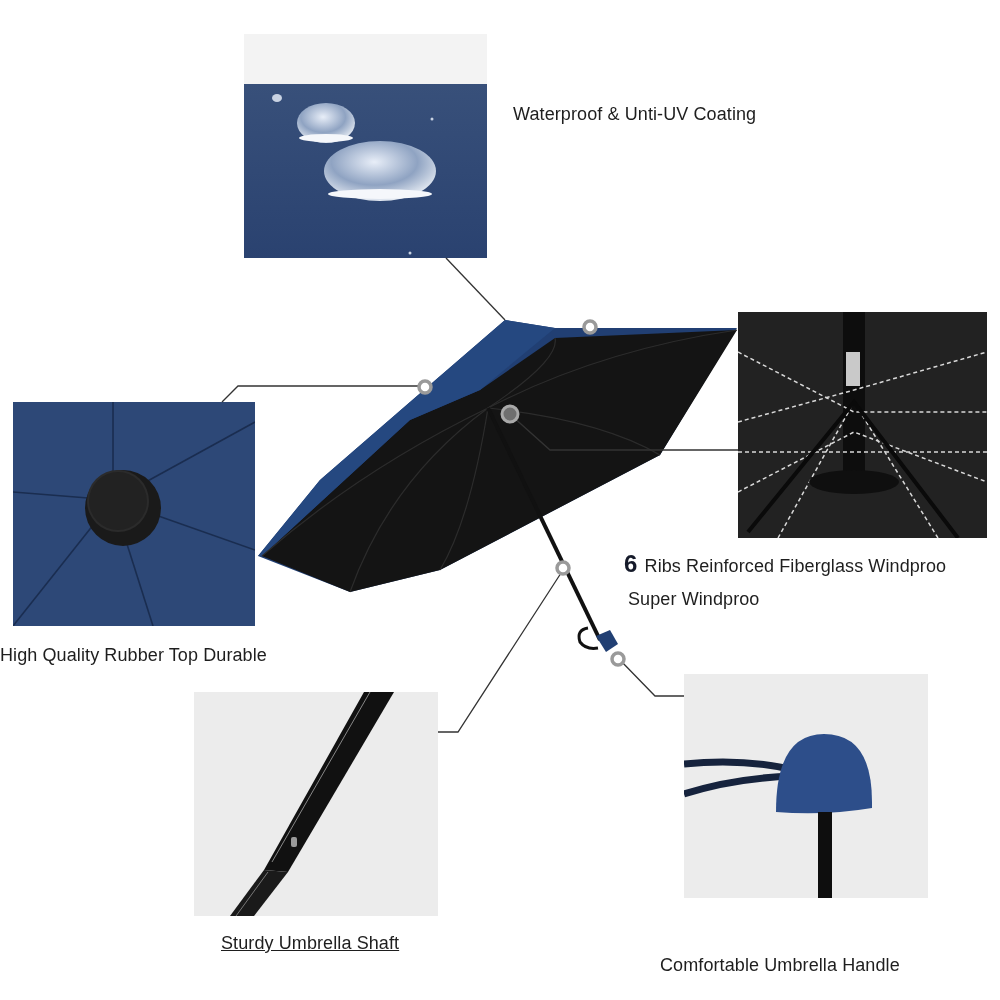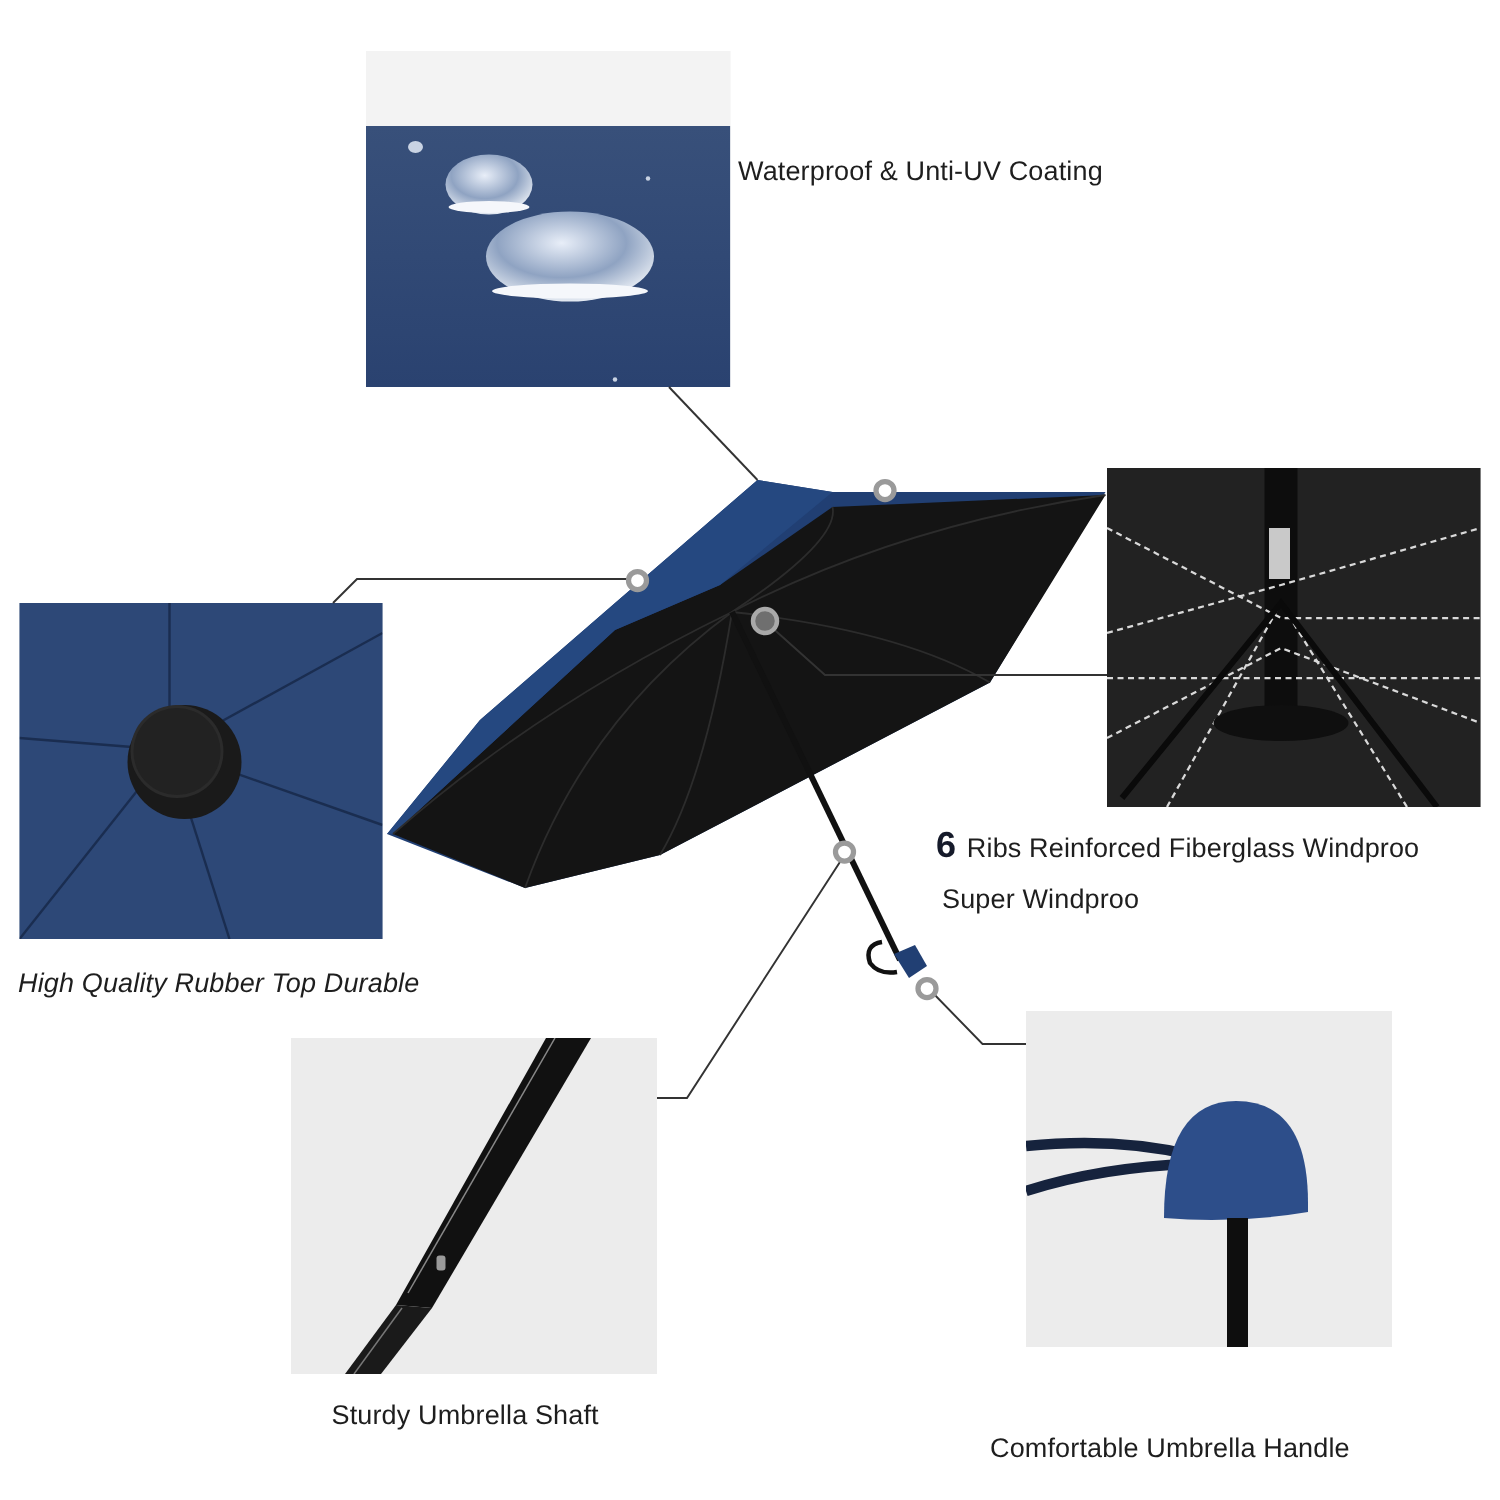--- a/index.html
+++ b/index.html
@@ -56,21 +56,21 @@
     <rect x="0" y="50" width="243" height="174" fill="url(#fabric)"></rect>
     <ellipse cx="33" cy="64" rx="5" ry="4" fill="#c9d3e3"></ellipse>
     <ellipse cx="82" cy="89" rx="29" ry="20" fill="url(#drop)"></ellipse>
     <ellipse cx="82" cy="104" rx="27" ry="4" fill="#f5f7fb"></ellipse>
     <ellipse cx="136" cy="137" rx="56" ry="30" fill="url(#drop)"></ellipse>
     <ellipse cx="136" cy="160" rx="52" ry="5" fill="#f5f7fb"></ellipse>
     <circle cx="188" cy="85" r="1.5" fill="#c9d3e3"></circle>
     <circle cx="166" cy="219" r="1.5" fill="#c9d3e3"></circle>
   </svg>
 </div>
-<div class="label" style="left:492px; top:104px;">Waterproof &amp; Unti-UV Coating</div>
+<div class="label" style="left:513px; top:104px;">Waterproof &amp; Unti-UV Coating</div>
 
 <div class="panel" style="left:738px; top:312px; width:249px; height:226px; background:#1c1c1c;">
   <svg viewBox="0 0 249 226" xmlns="http://www.w3.org/2000/svg">
     <rect width="249" height="226" fill="#222"></rect>
     <rect x="105" y="0" width="22" height="160" fill="#0d0d0d"></rect>
     <rect x="108" y="40" width="14" height="34" fill="#c9c9c9"></rect>
     <g stroke="#d9d9d9" stroke-width="1.5" stroke-dasharray="4,3" fill="none">
       <path d="M0,110 L116,78 L249,40"></path>
       <path d="M0,40 L116,100 L249,100"></path>
       <path d="M0,180 L116,120 L249,170"></path>
@@ -99,33 +99,33 @@
       <line x1="100" y1="98" x2="242" y2="148"></line>
       <line x1="100" y1="98" x2="140" y2="224"></line>
       <line x1="100" y1="98" x2="0" y2="224"></line>
       <line x1="100" y1="98" x2="0" y2="90"></line>
     </g>
     <circle cx="110" cy="106" r="38" fill="#1a1a1a"></circle>
     <circle cx="105" cy="99" r="31" fill="#2b2b2b"></circle>
     <circle cx="105" cy="99" r="29" fill="#222"></circle>
   </svg>
 </div>
-<div class="label" style="left:12px; top:645px;font-style:italic;">High Quality Rubber Top Durable</div>
+<div class="label" style="left:0; top:645px;">High Quality Rubber Top Durable</div>
 
 <div class="panel" style="left:194px; top:692px; width:244px; height:224px; background:#ececec;">
   <svg viewBox="0 0 244 224" xmlns="http://www.w3.org/2000/svg">
     <rect width="244" height="224" fill="#ececec"></rect>
     <polygon points="170,0 200,0 94,180 70,178" fill="#111"></polygon>
     <polygon points="70,178 94,180 60,224 36,224" fill="#1a1a1a"></polygon>
     <line x1="176" y1="0" x2="78" y2="170" stroke="#888" stroke-width="1"></line>
     <line x1="74" y1="180" x2="42" y2="224" stroke="#777" stroke-width="1"></line>
     <rect x="97" y="145" width="6" height="10" rx="2" fill="#9a9a9a"></rect>
   </svg>
 </div>
-<div class="label" style="left:221px; top:933px;">Sturdy Umbrella Shaft</div>
+<div class="label" style="left:221px; top:933px;text-decoration:underline;">Sturdy Umbrella Shaft</div>
 
 <div class="panel" style="left:684px; top:674px; width:244px; height:224px; background:#ececec;">
   <svg viewBox="0 0 244 224" xmlns="http://www.w3.org/2000/svg">
     <rect width="244" height="224" fill="#ececec"></rect>
     <path d="M0,90 Q60,84 110,96" stroke="#16233d" stroke-width="7" fill="none"></path>
     <path d="M0,120 Q50,104 110,102" stroke="#16233d" stroke-width="7" fill="none"></path>
     <path d="M92,138 Q92,60 140,60 Q188,60 188,128 L188,134 Q140,142 92,138 Z" fill="#2d4e8a"></path>
             <rect x="134" y="138" width="14" height="86" fill="#0e0e0e"></rect>
   </svg>
 </div>

